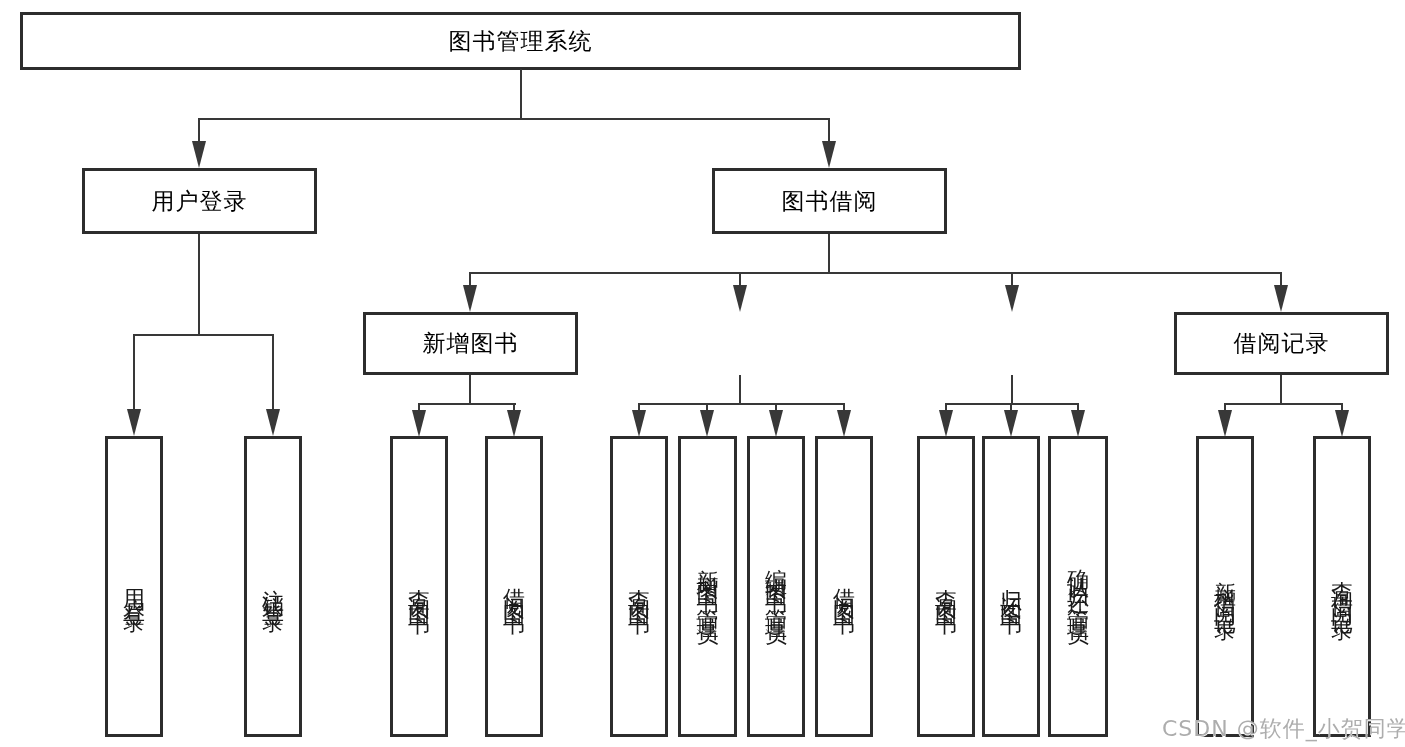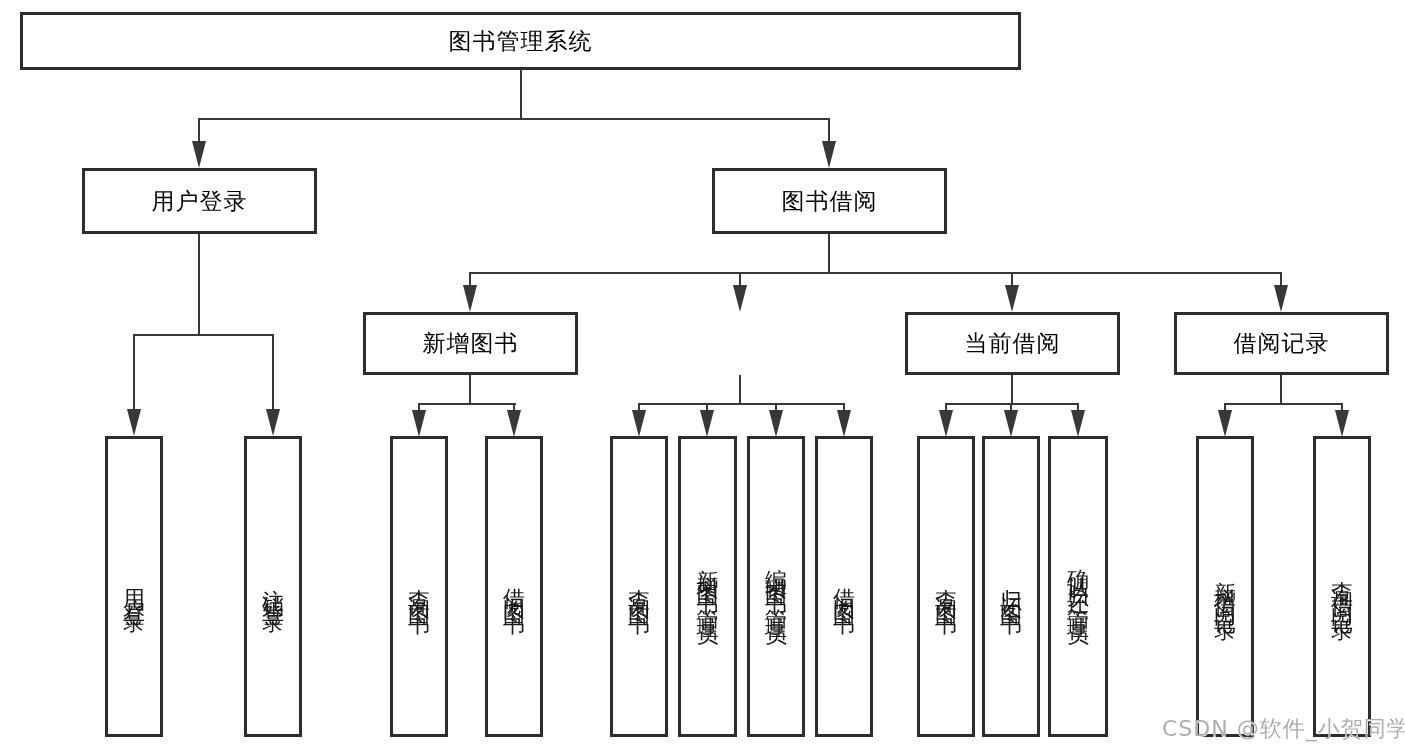--- a/index.html
+++ b/index.html
@@ -39,23 +39,20 @@
 
   <div class="node" style="left:82px;top:168px;width:235px;height:66px">
     <span class="lbl">用户登录</span>
   </div>
   <div class="node" style="left:712px;top:168px;width:235px;height:66px">
     <span class="lbl">图书借阅</span>
   </div>
 
   <div class="node" style="left:363px;top:312px;width:215px;height:63px">
     <span class="lbl">新增图书</span>
-  </div>
-  <div class="node" style="left:905px;top:312px;width:215px;height:63px">
-    <span class="lbl">当前借阅</span>
   </div>
   <div class="node" style="left:1174px;top:312px;width:215px;height:63px">
     <span class="lbl">借阅记录</span>
   </div>
 
   <div class="node" style="left:105px;top:436px;width:58px;height:301px">
     <span class="vlbl">用户登录</span>
   </div>
   <div class="node" style="left:244px;top:436px;width:58px;height:301px">
     <span class="vlbl">注销登录</span>

